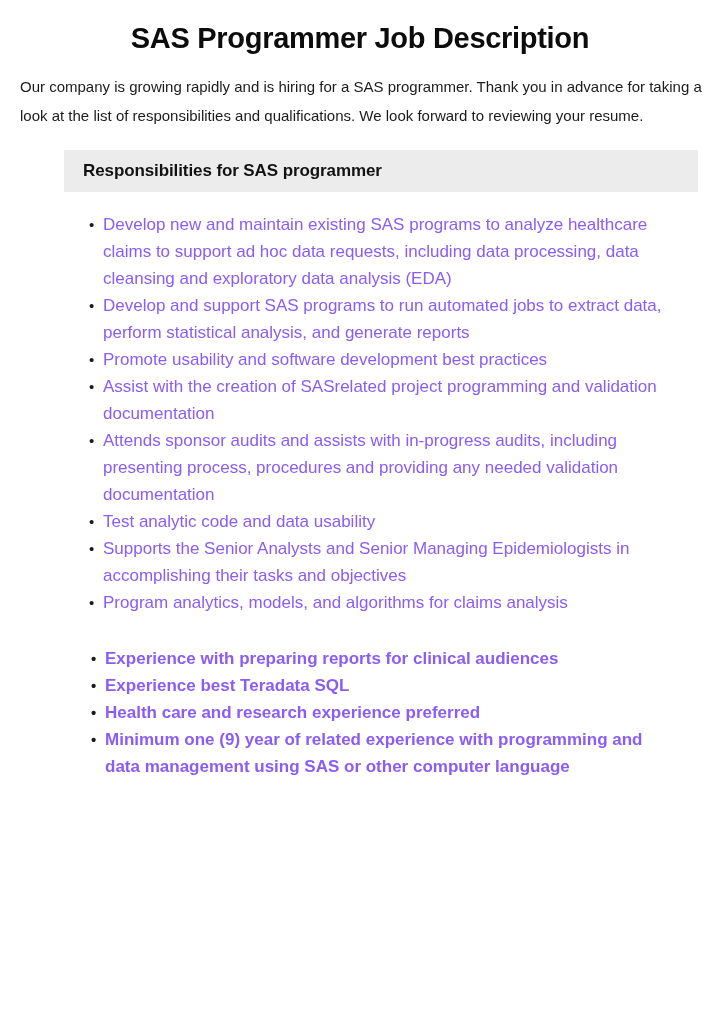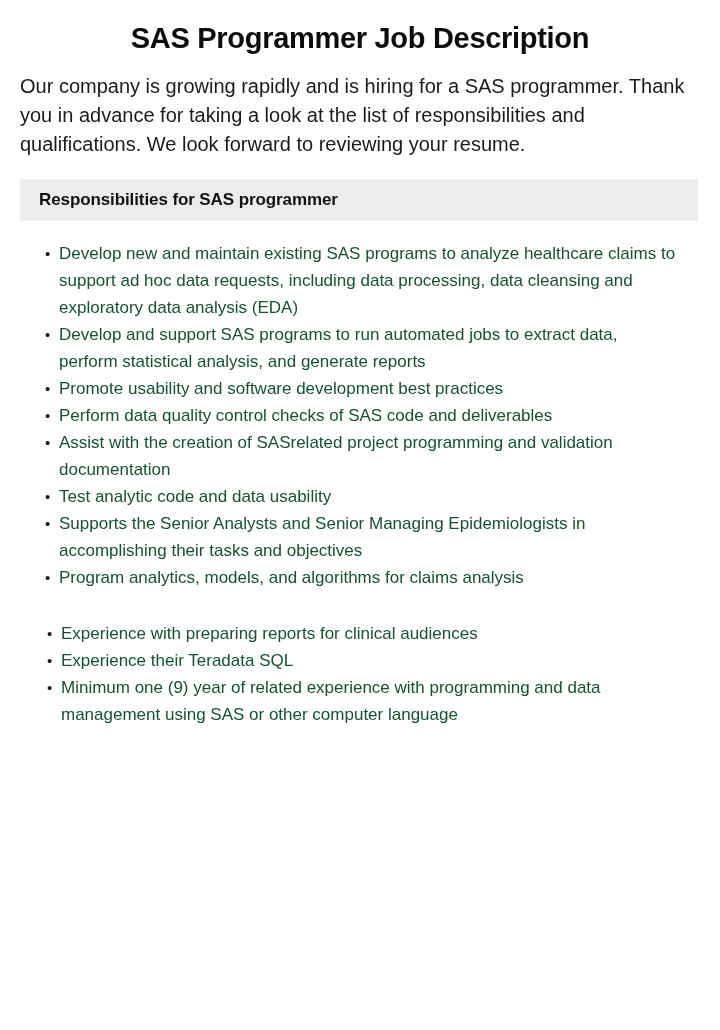--- a/index.html
+++ b/index.html
@@ -33,28 +33,29 @@
     font-weight: bold;
     text-align: center;
     letter-spacing: -0.3px;
     color: #0c0c0c;
   }
 
   
   .intro {
     margin: 14px 0 0 0;
     padding: 0 16px 0 20px;
-    font-size: 20px;
+    font-size: 15px;
     line-height: 29px;
     color: #1b1b1b;
   }
 
   
   .section {
     margin-top: 20px;
+    padding-left: 44px;
   }
   .section-header {
     background: #ececec;
     margin: 0 22px 0 20px;
     padding: 11px 0 11px 19px;
     font-size: 17px;
     line-height: 20px;
     font-weight: bold;
     color: #121212;
     letter-spacing: -0.1px;
@@ -68,27 +69,28 @@
   }
   ul.bullets.responsibilities {
     margin-top: 19px;
     padding-left: 45px;
     padding-right: 40px;
   }
   ul.bullets.qualifications {
     margin-top: 19px;
     padding-left: 47px;
     padding-right: 40px;
+    font-weight: bold;
   }
   ul.bullets li {
     position: relative;
     padding-left: 14px;
     font-size: 17px;
     line-height: 27px;
-    color: #14532d;
+    color: #8b5cf6;
   }
   ul.bullets li::before {
     content: "\2022";
     position: absolute;
     left: 0;
     top: 0;
     font-size: 15px;
     line-height: 27px;
     color: #1b1b1b;
   }
@@ -104,32 +106,33 @@
 
   <p class="intro">Our company is growing rapidly and is hiring for a SAS programmer. Thank you in advance for taking a look at the list of responsibilities and qualifications. We look forward to reviewing your resume.</p>
 
   <div class="section">
     <div class="section-header">Responsibilities for SAS programmer</div>
     <div class="section-body-responsibilities">
       <ul class="bullets responsibilities">
           <li>Develop new and maintain existing SAS programs to analyze healthcare claims to support ad hoc data requests, including data processing, data cleansing and exploratory data analysis (EDA)</li>
           <li>Develop and support SAS programs to run automated jobs to extract data, perform statistical analysis, and generate reports</li>
           <li>Promote usability and software development best practices</li>
-          <li>Perform data quality control checks of SAS code and deliverables</li>
           <li>Assist with the creation of SASrelated project programming and validation documentation</li>
+          <li>Attends sponsor audits and assists with in-progress audits, including presenting process, procedures and providing any needed validation documentation</li>
           <li>Test analytic code and data usability</li>
           <li>Supports the Senior Analysts and Senior Managing Epidemiologists in accomplishing their tasks and objectives</li>
           <li>Program analytics, models, and algorithms for claims analysis</li>
         </ul>
     </div>
   </div>
 
   <div class="section">
     <div>
       <ul class="bullets qualifications">
           <li>Experience with preparing reports for clinical audiences</li>
-          <li>Experience their Teradata SQL</li>
+          <li>Experience best Teradata SQL</li>
+          <li>Health care and research experience preferred</li>
           <li>Minimum one (9) year of related experience with programming and data management using SAS or other computer language</li>
         </ul>
     </div>
   </div>
 
 </div>
 
 </body></html>

